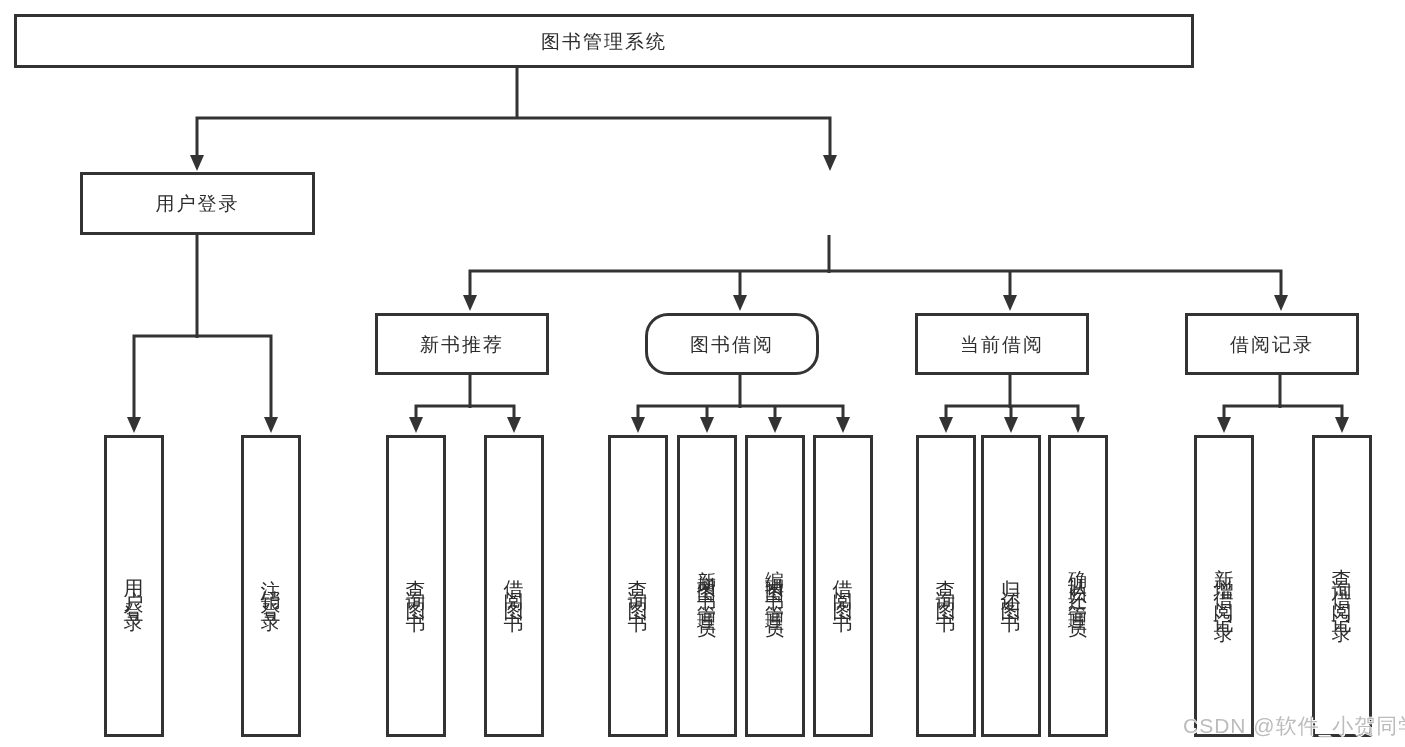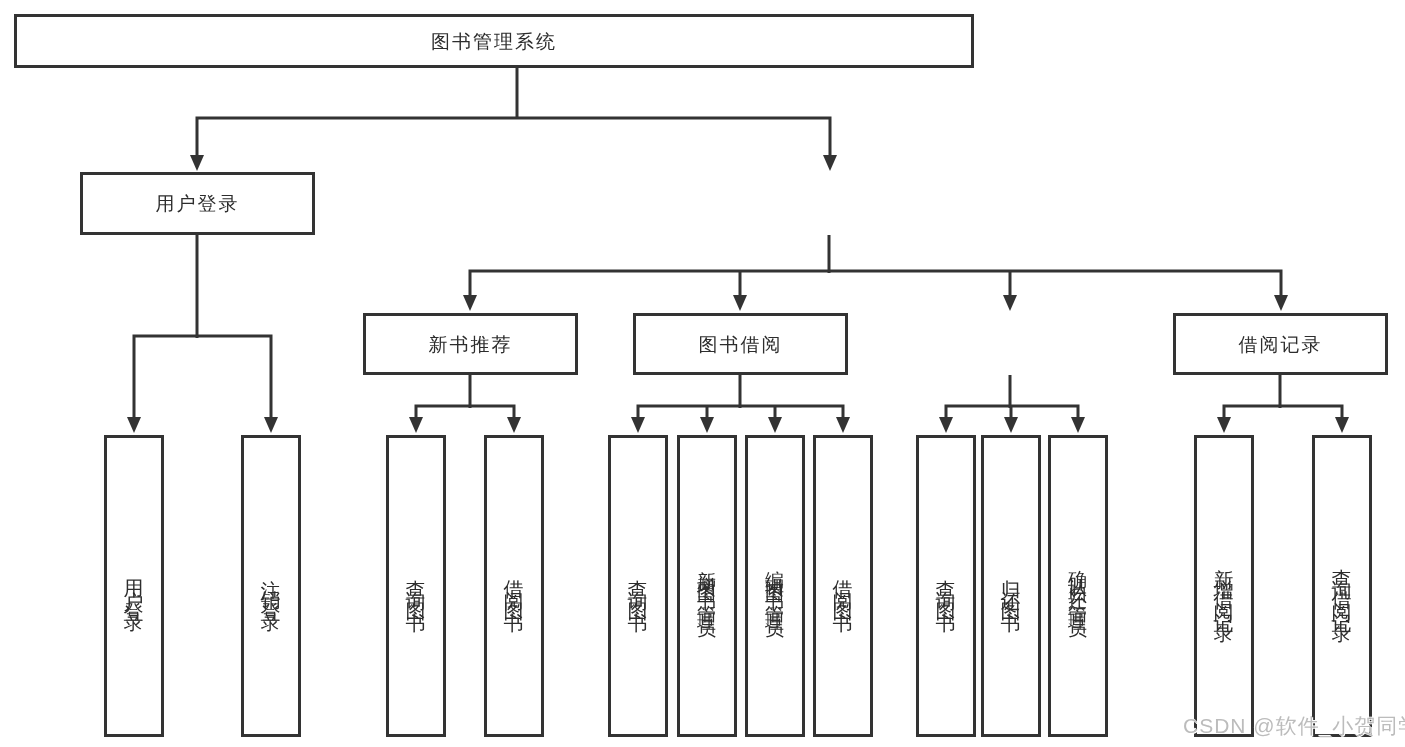--- a/index.html
+++ b/index.html
@@ -38,21 +38,21 @@
     font-size: 20px;
     letter-spacing: 11px;
     line-height: 1;
     white-space: nowrap;
   }
   .vlabel.tight {
     font-size: 19px;
     letter-spacing: 7px;
   }
   .leaf { top: 435px; width: 60px; height: 302px; }
-  .lvl3 { top: 313px; width: 215px; height: 62px; }
+  .lvl3 { top: 313px; width: 174px; height: 62px; margin-left: 12px; }
   .watermark {
     position: absolute;
     left: 1183px;
     top: 712px;
     font-size: 21px;
     letter-spacing: 1px;
     color: #bcbcbc;
     white-space: nowrap;
     z-index: 5;
     text-shadow: 1px 1px 0 #ffffff, -1px -1px 0 #ffffff;
@@ -108,33 +108,36 @@
       <polygon points="768,417 782,417 775,433"></polygon>
       <polygon points="836,417 850,417 843,433"></polygon>
       <polygon points="939,417 953,417 946,433"></polygon>
       <polygon points="1004,417 1018,417 1011,433"></polygon>
       <polygon points="1071,417 1085,417 1078,433"></polygon>
       <polygon points="1217,417 1231,417 1224,433"></polygon>
       <polygon points="1335,417 1349,417 1342,433"></polygon>
     </g>
   </svg>
 
-  <div class="box" style="left:14px; top:14px; width:960px; height:54px;">
+  <div class="box" style="left:14px; top:14px; width:1180px; height:54px;">
     <span class="hlabel">图书管理系统</span>
   </div>
 
   <div class="box" style="left:80px; top:172px; width:235px; height:63px;">
     <span class="hlabel">用户登录</span>
   </div>
 
   <div class="box lvl3" style="left:363px;">
     <span class="hlabel">新书推荐</span>
   </div>
-  <div class="box lvl3" style="left:633px;">
+  <div class="box lvl3" style="left:633px;border-radius:23px;">
     <span class="hlabel">图书借阅</span>
+  </div>
+  <div class="box lvl3" style="left:903px;">
+    <span class="hlabel">当前借阅</span>
   </div>
   <div class="box lvl3" style="left:1173px;text-align:center;">
     <span class="hlabel">借阅记录</span>
   </div>
 
   <div class="box leaf" style="left:104px;">
     <span class="vlabel">用户登录</span>
   </div>
   <div class="box leaf" style="left:241px;">
     <span class="vlabel">注销登录</span>

